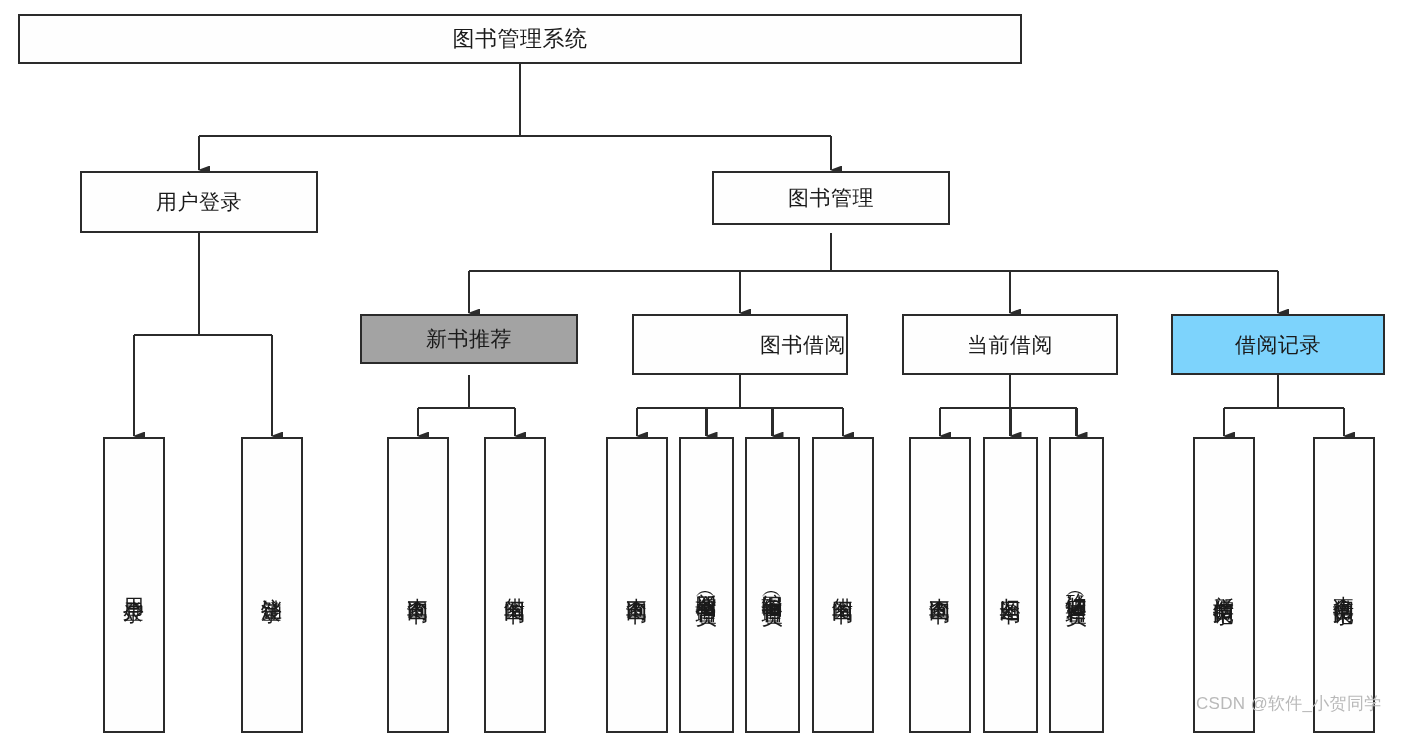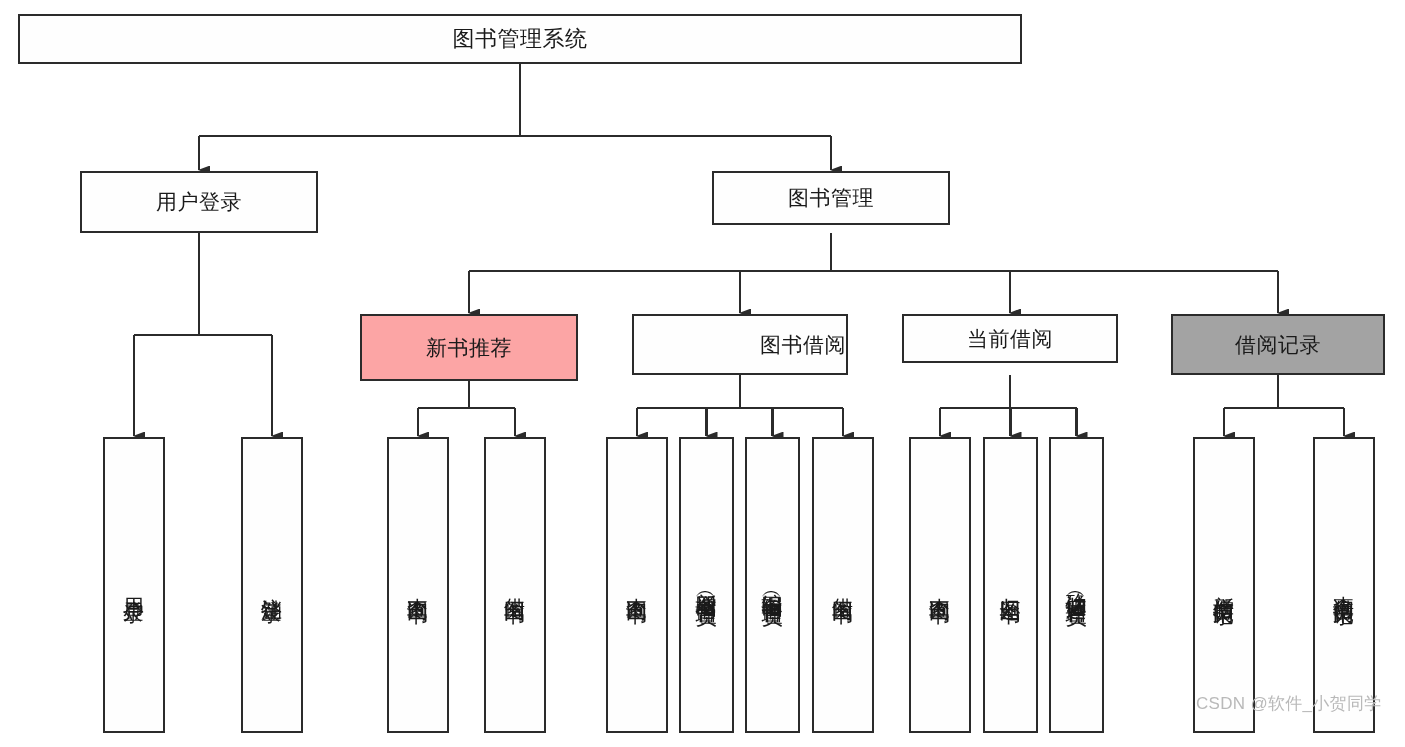--- a/index.html
+++ b/index.html
@@ -114,30 +114,30 @@
   <div id="node-layer">
       <div class="node horizontal root" style="left: 18px; top: 14px; width: 1004px; height: 50px; background: rgb(254, 254, 254); border-color: rgb(43, 43, 43);">
         <span class="label" style="color: rgb(26, 26, 26);">图书管理系统</span>
       </div>
       <div class="node horizontal" style="left: 80px; top: 171px; width: 238px; height: 62px; background: rgb(254, 254, 254); border-color: rgb(43, 43, 43);">
         <span class="label" style="color: rgb(26, 26, 26);">用户登录</span>
       </div>
       <div class="node horizontal" style="left: 712px; top: 171px; width: 238px; height: 54px; background: rgb(254, 254, 254); border-color: rgb(43, 43, 43);">
         <span class="label" style="color: rgb(26, 26, 26);">图书管理</span>
       </div>
-      <div class="node horizontal" style="left: 360px; top: 314px; width: 218px; height: 67px; background: #fca5a5; border-color: rgb(43, 43, 43);">
+      <div class="node horizontal" style="left: 360px; top: 314px; width: 218px; height: 50px; background: #a3a3a3; border-color: rgb(43, 43, 43);">
         <span class="label" style="color: rgb(26, 26, 26);">新书推荐</span>
       </div>
       <div class="node horizontal" style="left: 632px; top: 314px; width: 216px; height: 61px; background: rgb(254, 254, 254); border-color: rgb(43, 43, 43); justify-content: flex-end;">
         <span class="label" style="color: rgb(26, 26, 26);">图书借阅</span>
       </div>
-      <div class="node horizontal" style="left: 902px; top: 314px; width: 216px; height: 49px; background: rgb(254, 254, 254); border-color: rgb(43, 43, 43);">
+      <div class="node horizontal" style="left: 902px; top: 314px; width: 216px; height: 61px; background: rgb(254, 254, 254); border-color: rgb(43, 43, 43);">
         <span class="label" style="color: rgb(26, 26, 26);">当前借阅</span>
       </div>
-      <div class="node horizontal" style="left: 1171px; top: 314px; width: 214px; height: 61px; background: #a3a3a3; border-color: rgb(43, 43, 43);">
+      <div class="node horizontal" style="left: 1171px; top: 314px; width: 214px; height: 61px; background: #7dd3fc; border-color: rgb(43, 43, 43);">
         <span class="label" style="color: rgb(26, 26, 26);">借阅记录</span>
       </div>
       <div class="node vertical" style="left: 103px; top: 437px; width: 62px; height: 296px; background: rgb(254, 254, 254); border-color: rgb(43, 43, 43);">
         <span class="label" style="color: rgb(26, 26, 26);">用户登录</span>
       </div>
       <div class="node vertical" style="left: 241px; top: 437px; width: 62px; height: 296px; background: rgb(254, 254, 254); border-color: rgb(43, 43, 43);">
         <span class="label" style="color: rgb(26, 26, 26);">注销登录</span>
       </div>
       <div class="node vertical" style="left: 387px; top: 437px; width: 62px; height: 296px; background: rgb(254, 254, 254); border-color: rgb(43, 43, 43);">
         <span class="label" style="color: rgb(26, 26, 26);">查询图书</span>

